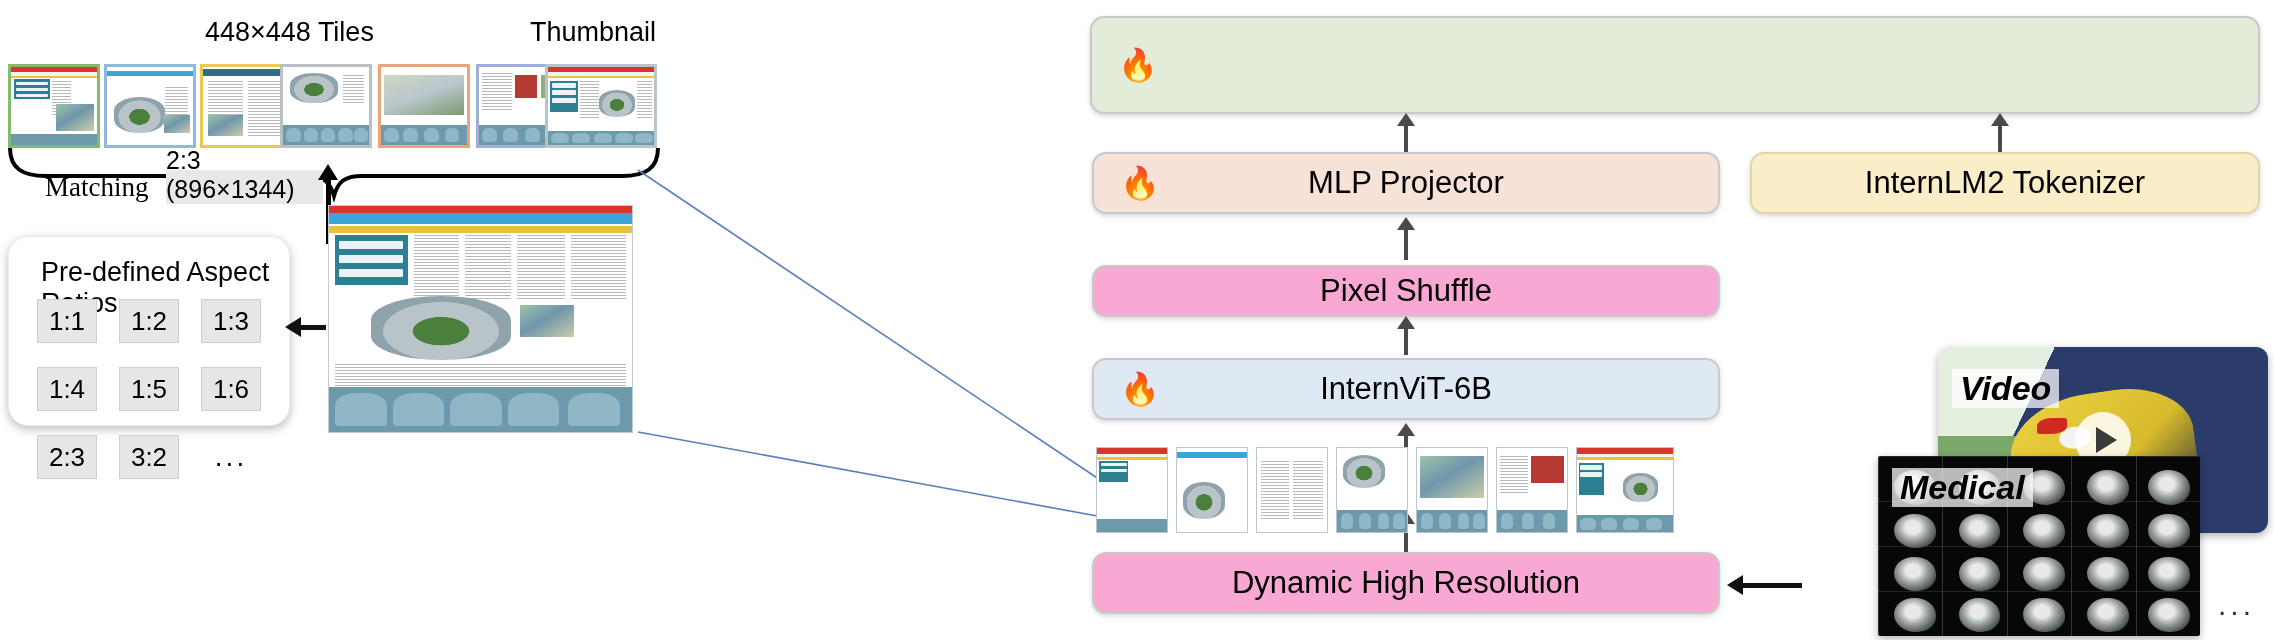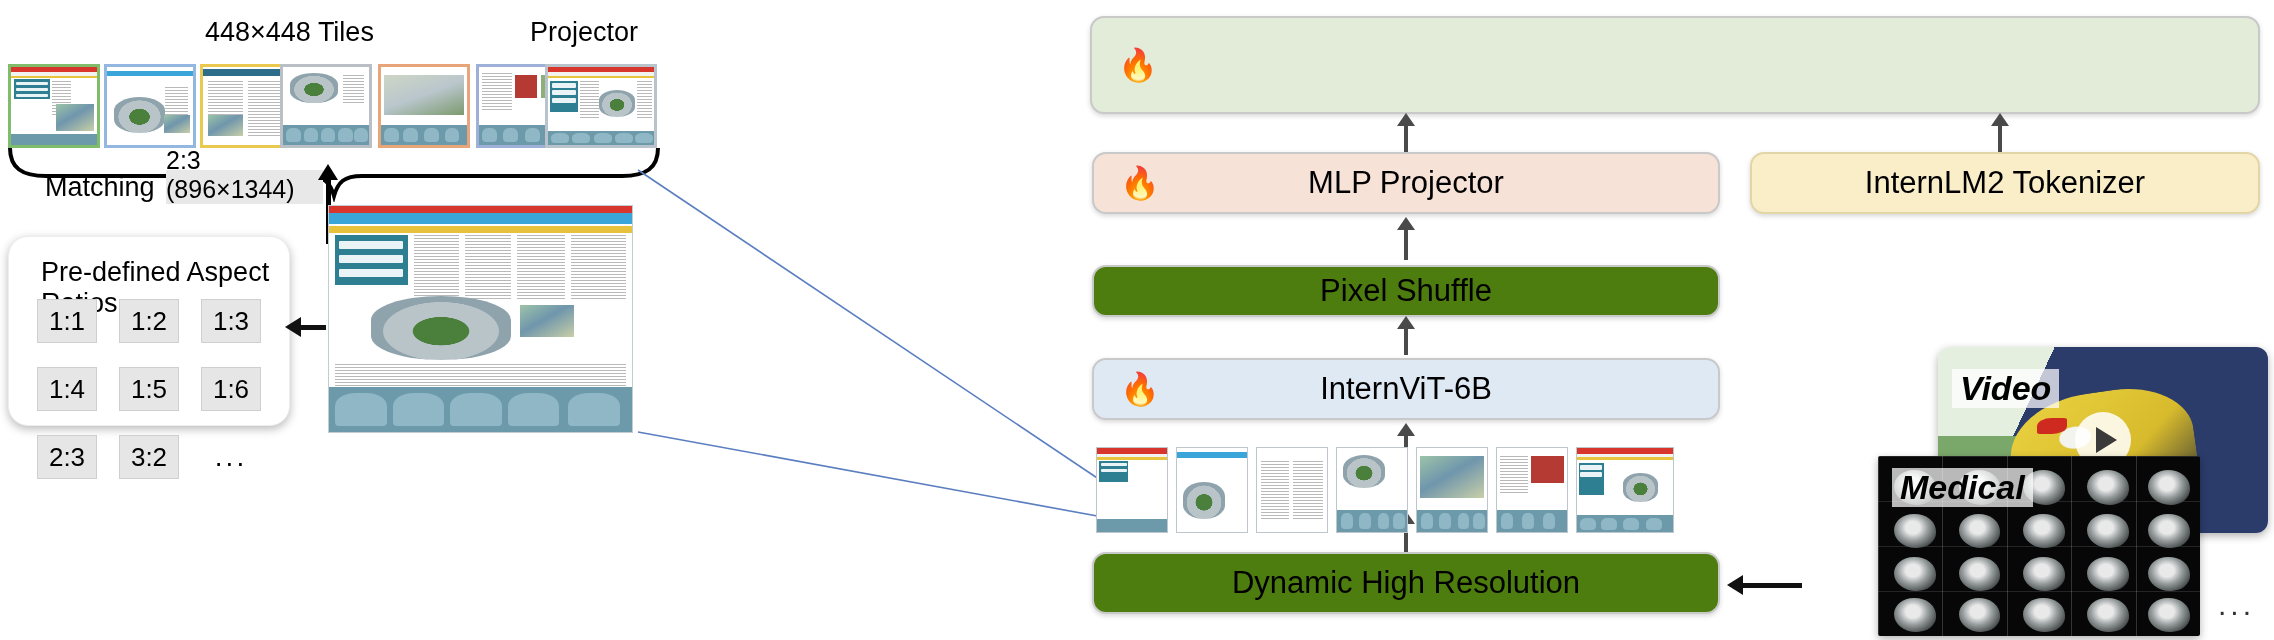--- a/index.html
+++ b/index.html
@@ -135,21 +135,21 @@
     font-size:31px; color:#000;
   }
   .box .flame {
     position:absolute;
     left:26px; top:50%; transform:translateY(-50%);
     font-size:32px; line-height:1;
   }
   .box.green  { background:#e2ecd8; }
   .box.pink   { background:#f7e2d8; }
   .box.yellow { background:#faeec9; border-color:#e2d6a8; }
-  .box.grey   { background:#4d7c0f; }
+  .box.grey   { background:#f9a8d4; }
   .box.blue   { background:#dfe9f4; }
 
   
   .bubble {
     position:absolute;
     background:#f2f2f2;
     border:2px solid #cacaca;
     border-radius:14px;
     box-shadow:0 2px 5px rgba(0,0,0,.16);
     display:flex; align-items:center; justify-content:center;
@@ -276,21 +276,21 @@
     position:absolute; font-size:30px; letter-spacing:4px; color:#333;
   }
 </style>
 </head>
 <body>
 
 <div id="root">
 
   <div class="label" style="left:205px; top:17px; font-size:27px;">448×448 Tiles</div>
 
-  <div class="label" style="left:530px; top:17px; font-size:27px;">Projector</div>
+  <div class="label" style="left:530px; top:17px; font-size:27px;">Thumbnail</div>
 
   <div class="tile" style="left:8px; top:64px; width:92px; height:84px; border-color:#7fbd6b;">
     <div class="np">
       <div class="hdr">
           <i></i>
           <i></i>
           <i></i>
         </div>
       <div class="col" style="left:48%;top:18%;width:22%;height:45%;"></div>
       <div class="photo" style="left:52%;top:48%;width:44%;height:34%;"></div>
@@ -373,21 +373,21 @@
           <b style="left:63%"></b>
           <b style="left:82%"></b>
         </div>
     </div>
   </div>
 
   <svg class="brace" style="left:6px; top:146px;" width="660" height="56" viewBox="0 0 660 56">
     <path d="M4,2 C4,22 16,30 40,30 L300,30 C318,30 324,36 328,50 C332,36 338,30 356,30 L616,30 C640,30 652,22 652,2" fill="none" stroke="#000" stroke-width="4"></path>
   </svg>
 
-  <div class="label" style="left:45px; top:172px; font-size:27px;">Matching</div>
+  <div class="label" style="left:45px; top:172px; font-size:27px;font-family:Liberation Serif, serif;">Matching</div>
 
   <div class="chip" style="left:166px; top:170px; width:157px; height:34px; font-size:25px; border:none;">
     <span>2:3 (896×1344)</span>
   </div>
 
   <div class="arrow-up-blk" style="left:326px; top:178px; height:66px;"></div>
 
 
   <div class="ar-card" style="left:8px; top:236px; width:282px; height:190px;">
     <div class="ar-title">Pre-defined Aspect Ratios</div>

